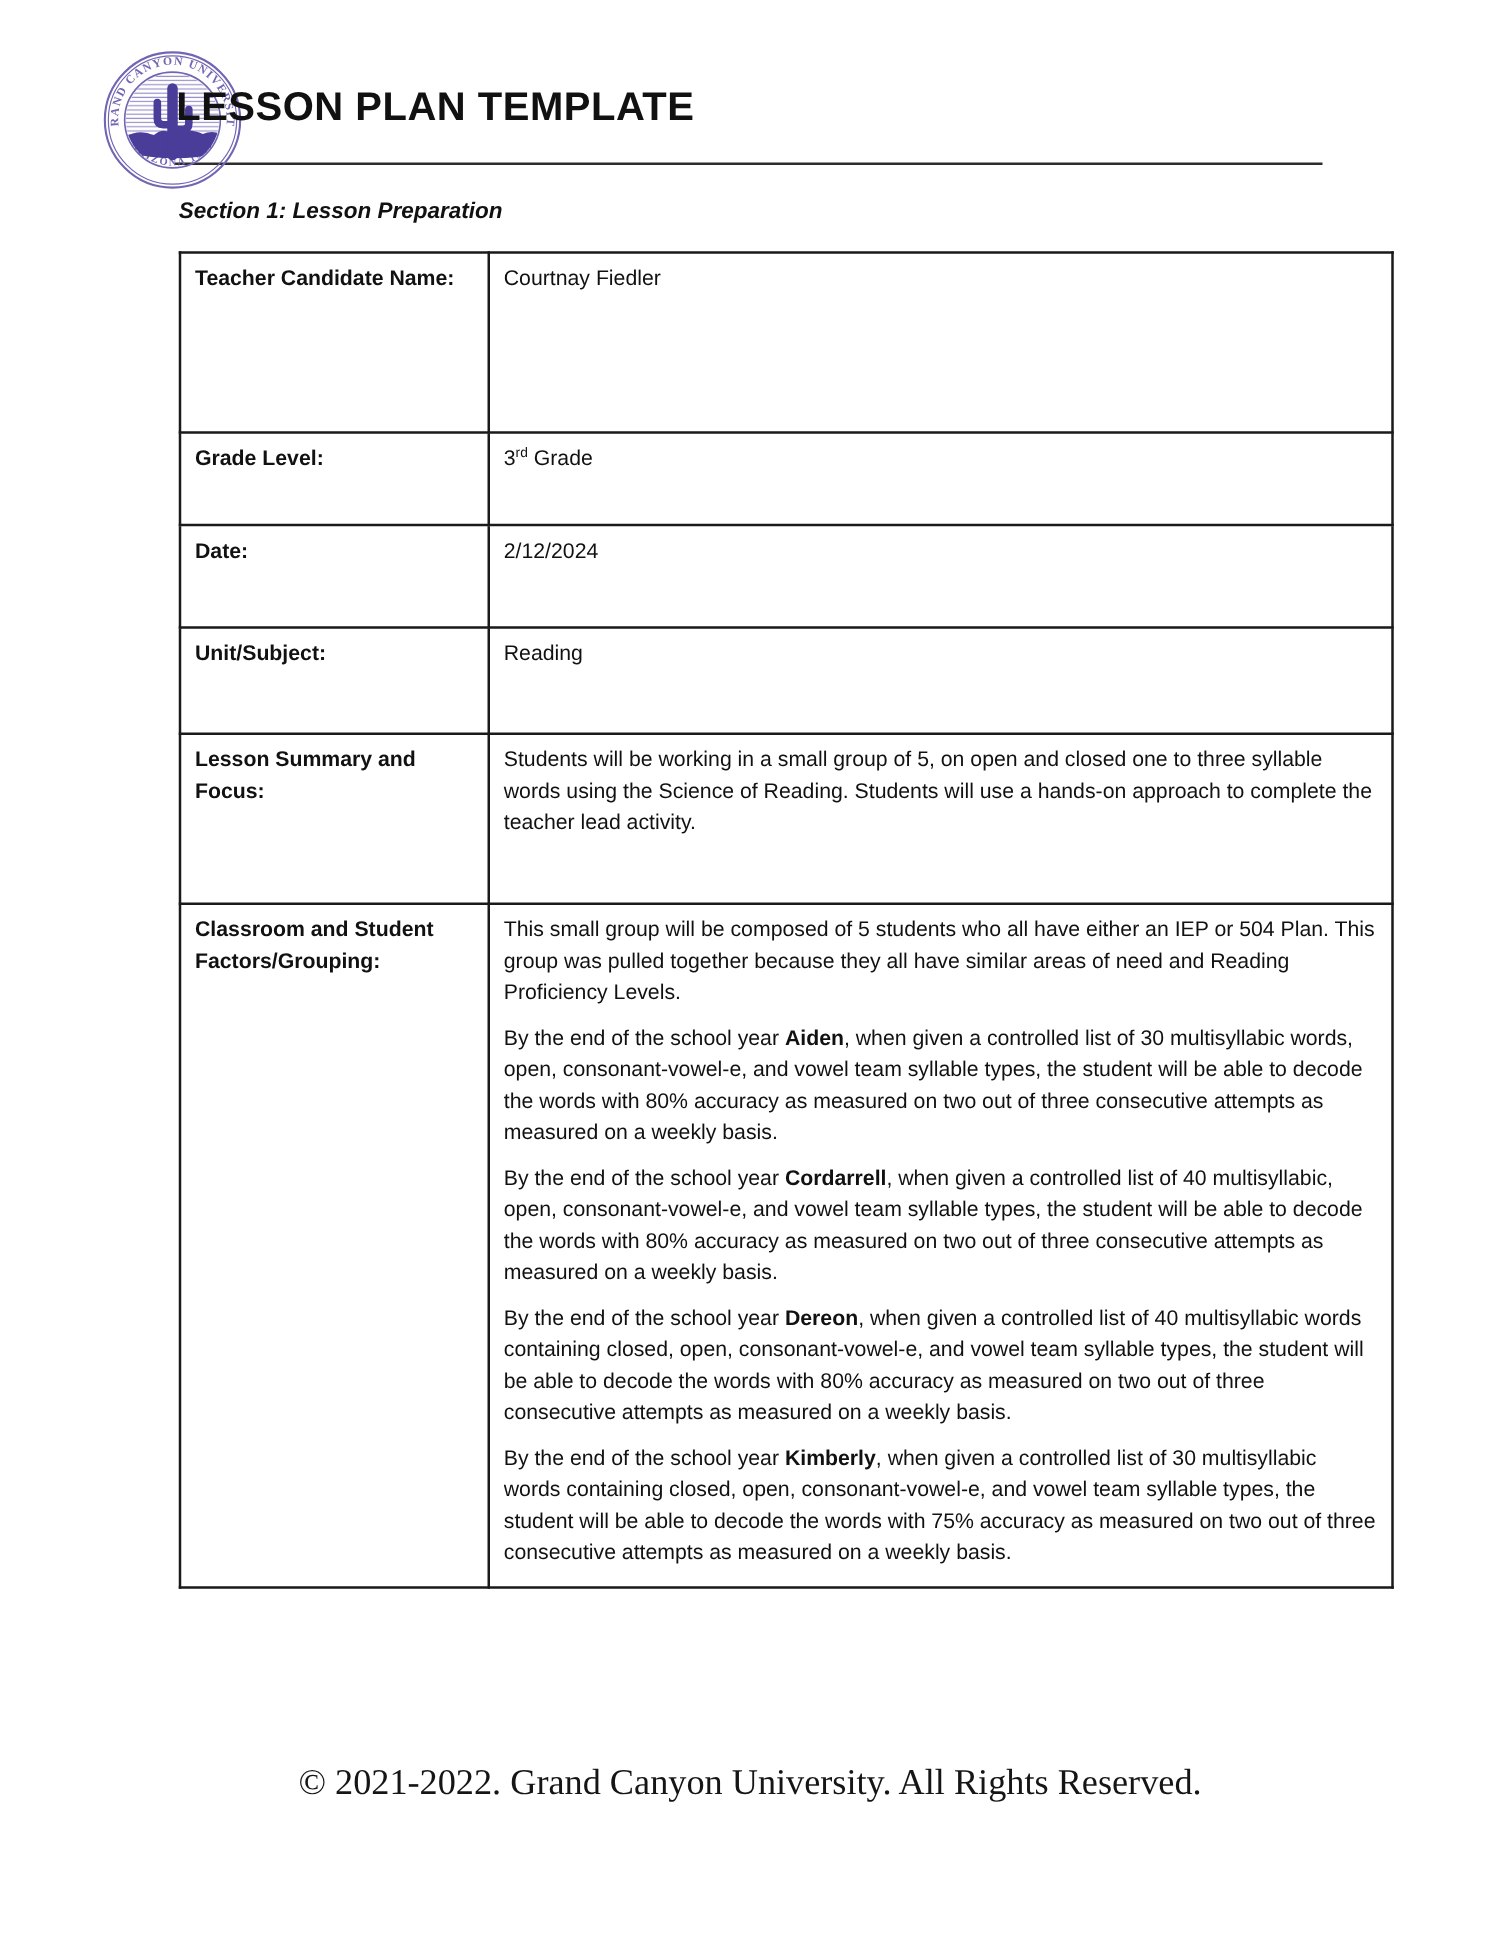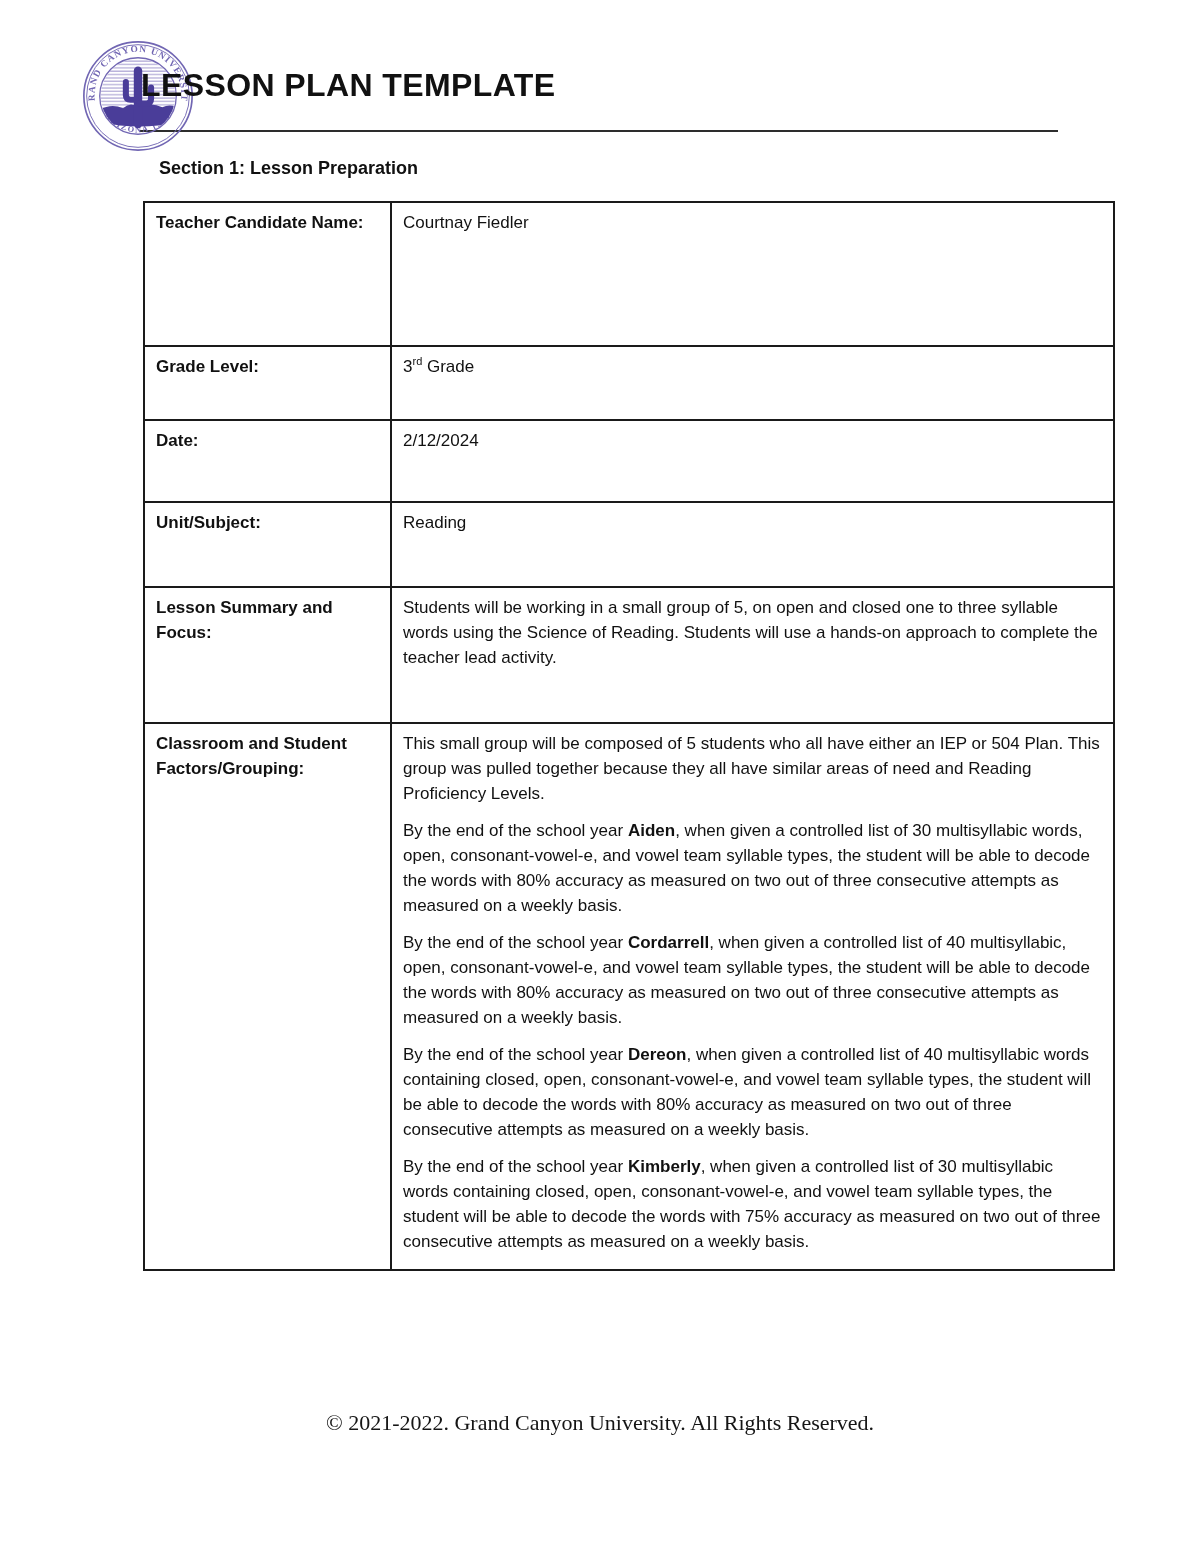--- a/index.html
+++ b/index.html
@@ -13,41 +13,41 @@
   body{
     width:1200px;height:1553px;background:#ffffff;
     font-family:"Liberation Sans", sans-serif;color:var(--ink);
     position:relative;overflow:hidden;
   }
   .seal{position:absolute;left:82px;top:40px;width:112px;height:112px;z-index:2;}
   .header-text{position:absolute;left:141px;top:64px;z-index:3;}
   .college{font-family:"DejaVu Sans", sans-serif;font-size:21px;font-weight:bold;font-style:italic;letter-spacing:0.2px;}
   .doc-title{font-size:32px;font-weight:bold;letter-spacing:0.4px;margin-top:3px;}
   .header-rule{position:absolute;left:140px;top:130px;width:918px;height:2px;background:#2d2d2d;z-index:1;}
-  .section-title{position:absolute;left:159px;top:158px;font-size:18px;font-weight:bold;}
+  .section-title{position:absolute;left:143px;top:158px;font-size:18px;font-weight:bold;font-style:italic;}
   table.lesson{
     position:absolute;left:143px;top:201px;width:970px;
     border-collapse:collapse;table-layout:fixed;z-index:1;
   }
   table.lesson td{
     border:2px solid var(--border);vertical-align:top;
     font-size:17px;line-height:25px;padding:7px 11px;
     overflow:hidden;
   }
   td.label{font-weight:bold;padding-right:29px;}
   tr.r1{height:144px;} tr.r2{height:74px;} tr.r3{height:82px;}
   tr.r4{height:85px;} tr.r5{height:39px;} tr.r6{height:136px;} tr.r7{height:547px;}
   .clip{max-height:533px;overflow:hidden;}
   .para{margin:12px 0 8px 0;}
   .para:first-child{margin-top:0;}
   .value sup{font-size:11px;line-height:0;vertical-align:super;}
   .b{font-weight:bold;}
   .footer{
     position:absolute;left:0;top:1410px;width:100%;text-align:center;
-    font-family:"Liberation Serif", serif;font-size:22px;color:#151515;
+    font-family:"Liberation Serif", serif;font-size:29px;color:#151515;
   }
 </style>
 </head>
 <body>
 
 <div class="page">
 
   <svg class="seal" viewBox="0 0 120 120" aria-hidden="true">
     <defs>
       <clipPath id="innerClip">

